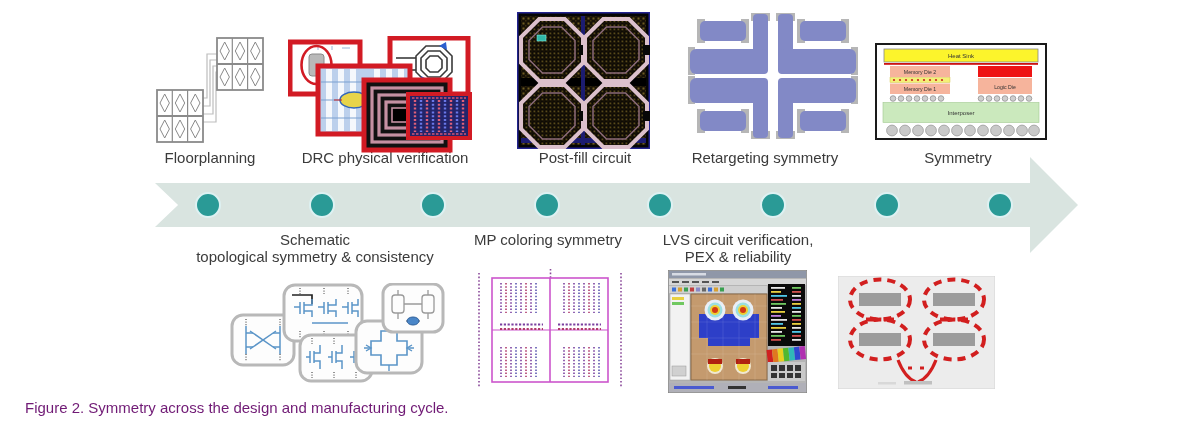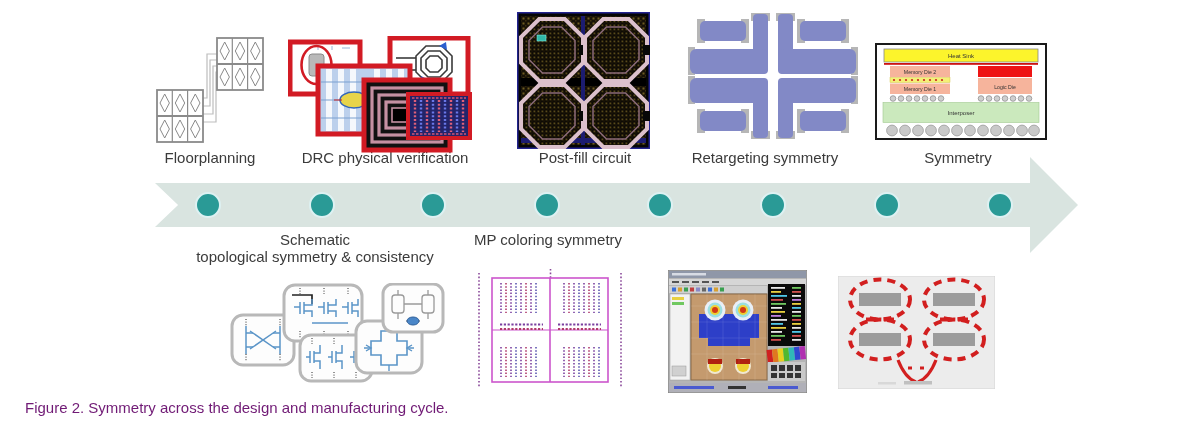--- a/index.html
+++ b/index.html
@@ -35,20 +35,22 @@
 
   <div class="label top-label" style="left:210px">Floorplanning</div>
   <div class="label top-label" style="left:385px">DRC physical verification</div>
   <div class="label top-label" style="left:585px">Post-fill circuit</div>
   <div class="label top-label" style="left:765px">Retargeting symmetry</div>
   <div class="label top-label" style="left:958px">Symmetry</div>
 
   <div class="label bottom-label" style="left:548px">MP coloring symmetry</div>
   <div class="label bottom-label" style="left:315px">Schematic
 topological symmetry &amp; consistency</div>
+  <div class="label bottom-label" style="left:738px">LVS circuit verification,
+PEX &amp; reliability</div>
 
   <svg class="illus" style="left:155px;top:36px" width="112" height="110" viewBox="0 0 112 110">
     <defs>
       <g id="fpblock">
         <rect x="0" y="0" width="46" height="52" fill="#ffffff" stroke="#8a8a8a" stroke-width="1.8"></rect>
         <line x1="15.3" y1="0" x2="15.3" y2="52" stroke="#8a8a8a" stroke-width="1.2"></line>
         <line x1="30.6" y1="0" x2="30.6" y2="52" stroke="#8a8a8a" stroke-width="1.2"></line>
         <line x1="0" y1="26" x2="46" y2="26" stroke="#8a8a8a" stroke-width="1.8"></line>
         <g fill="#ffffff" stroke="#8a8a8a" stroke-width="1">
           <polygon points="7.7,4 12.4,13 7.7,22 3,13"></polygon>

